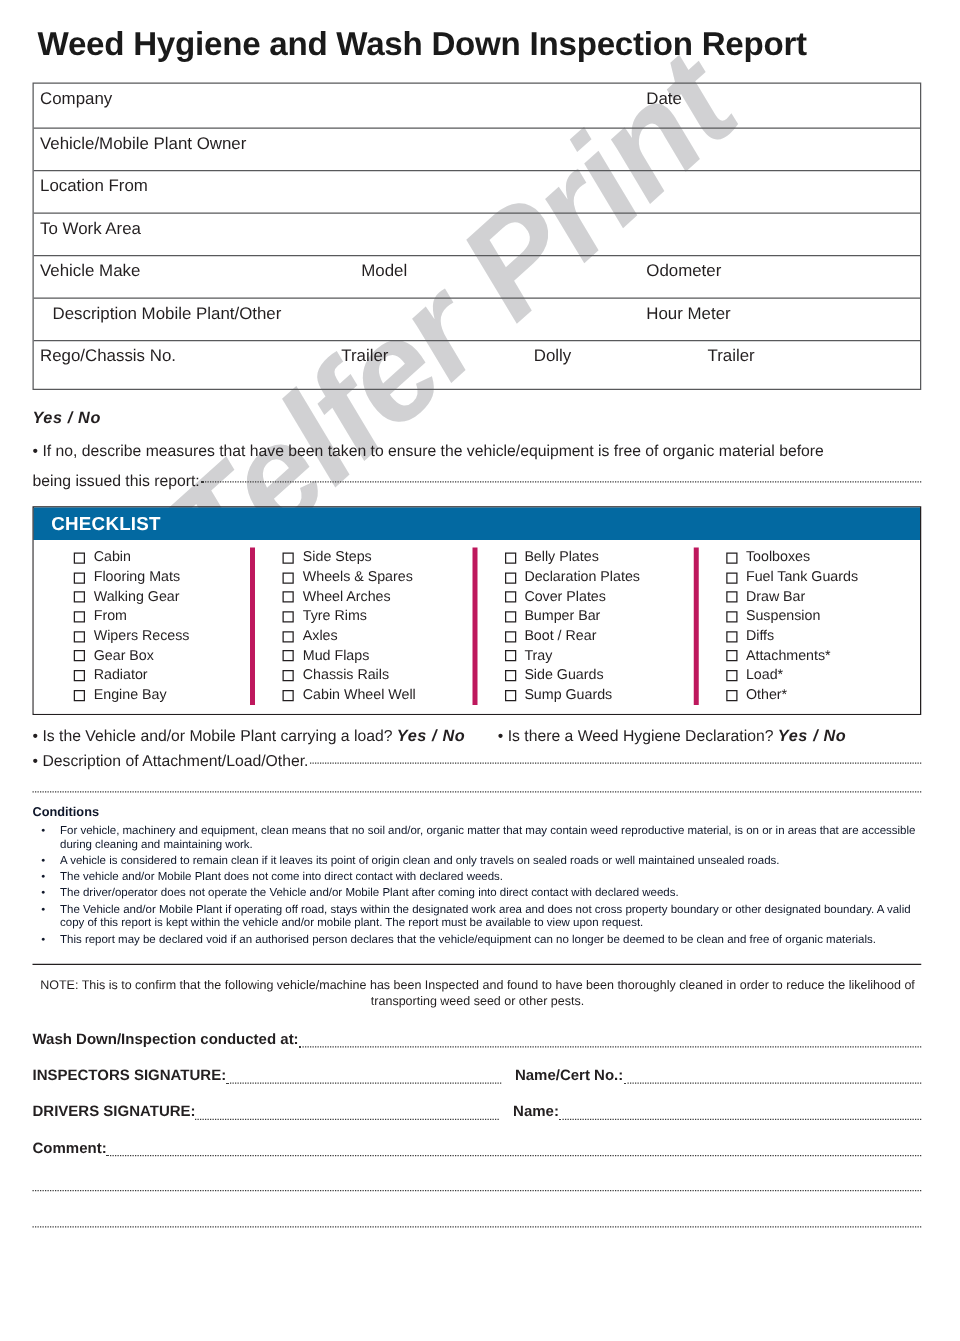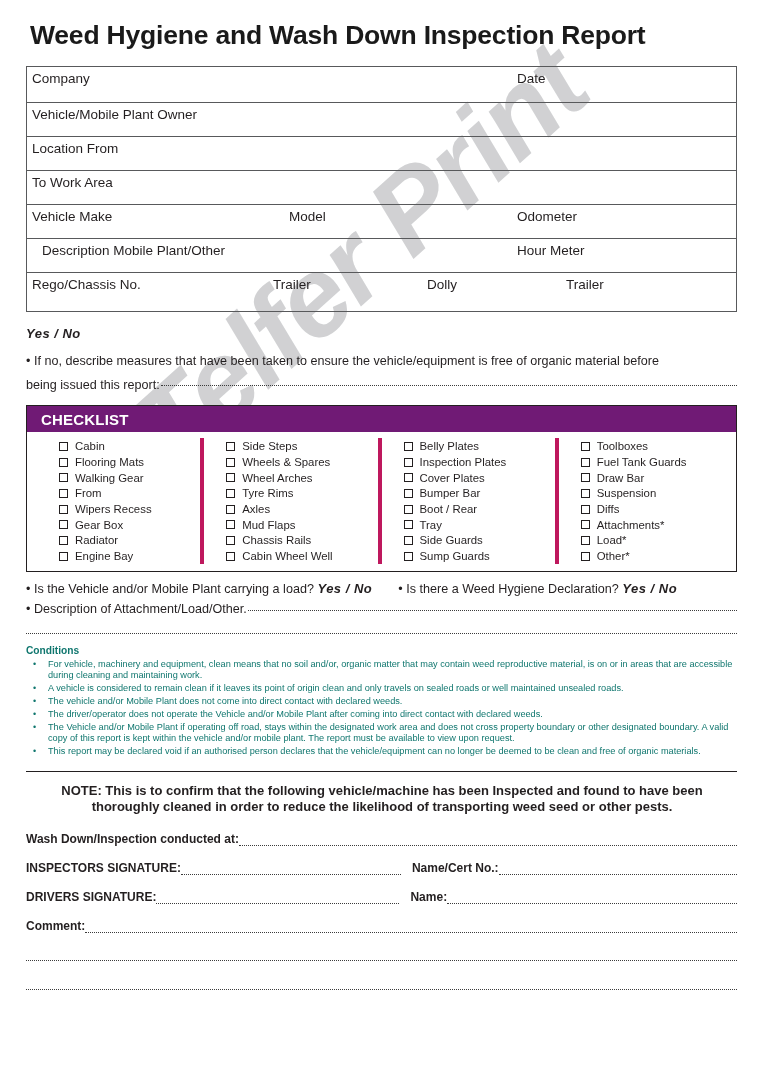--- a/index.html
+++ b/index.html
@@ -100,21 +100,21 @@
     margin-top: 3px;
   }
   .stmt-gap { height: 10px; }
 
   
   .checklist-wrap {
     margin: 11px 31px 0 26px;
     border: 1px solid #231f20;
   }
   .checklist-head {
-    background: #701a75;
+    background: #0369a1;
     color: #ffffff;
     font-size: 15px;
     font-weight: 700;
     letter-spacing: .2px;
     padding: 5px 0 6px 14px;
     height: 26px;
   }
   .checklist-body {
     display: flex;
     background: #ffffff;
@@ -173,21 +173,21 @@
   }
   .blank-dots {
     border-bottom: 1.6px dotted #3b3b3b;
     height: 9px;
     margin-bottom: 11px;
   }
 
   
   .conditions {
     margin: 10px 31px 0 26px;
-    color: #0f766e;
+    color: #0f172a;
   }
   .cond-title {
     font-size: 10.2px;
     font-weight: 700;
     margin-bottom: 3px;
   }
   .cond-item {
     display: flex;
     font-size: 9.2px;
     line-height: 11.4px;
@@ -202,22 +202,22 @@
   }
   .cond-text { flex: 1 1 auto; }
 
   
   .note-rule {
     margin: 13px 31px 0 26px;
     border-top: 1.6px solid #231f20;
   }
   .note {
     margin: 11px 34px 0 30px;
-    font-size: 13px;
-    font-weight: 700;
+    font-size: 10px;
+    font-weight: 400;
     line-height: 1.28;
     text-align: center;
     color: #231f20;
   }
 
   
   .sign-block {
     margin: 16px 31px 0 26px;
     color: #231f20;
   }
@@ -382,21 +382,21 @@
           </div>
       </div>
 
       <div class="cl-col c3">
         <div class="cl-item">
             <span class="cb"></span>
             <span>Belly Plates</span>
           </div>
         <div class="cl-item">
             <span class="cb"></span>
-            <span>Inspection Plates</span>
+            <span>Declaration Plates</span>
           </div>
         <div class="cl-item">
             <span class="cb"></span>
             <span>Cover Plates</span>
           </div>
         <div class="cl-item">
             <span class="cb"></span>
             <span>Bumper Bar</span>
           </div>
         <div class="cl-item">

